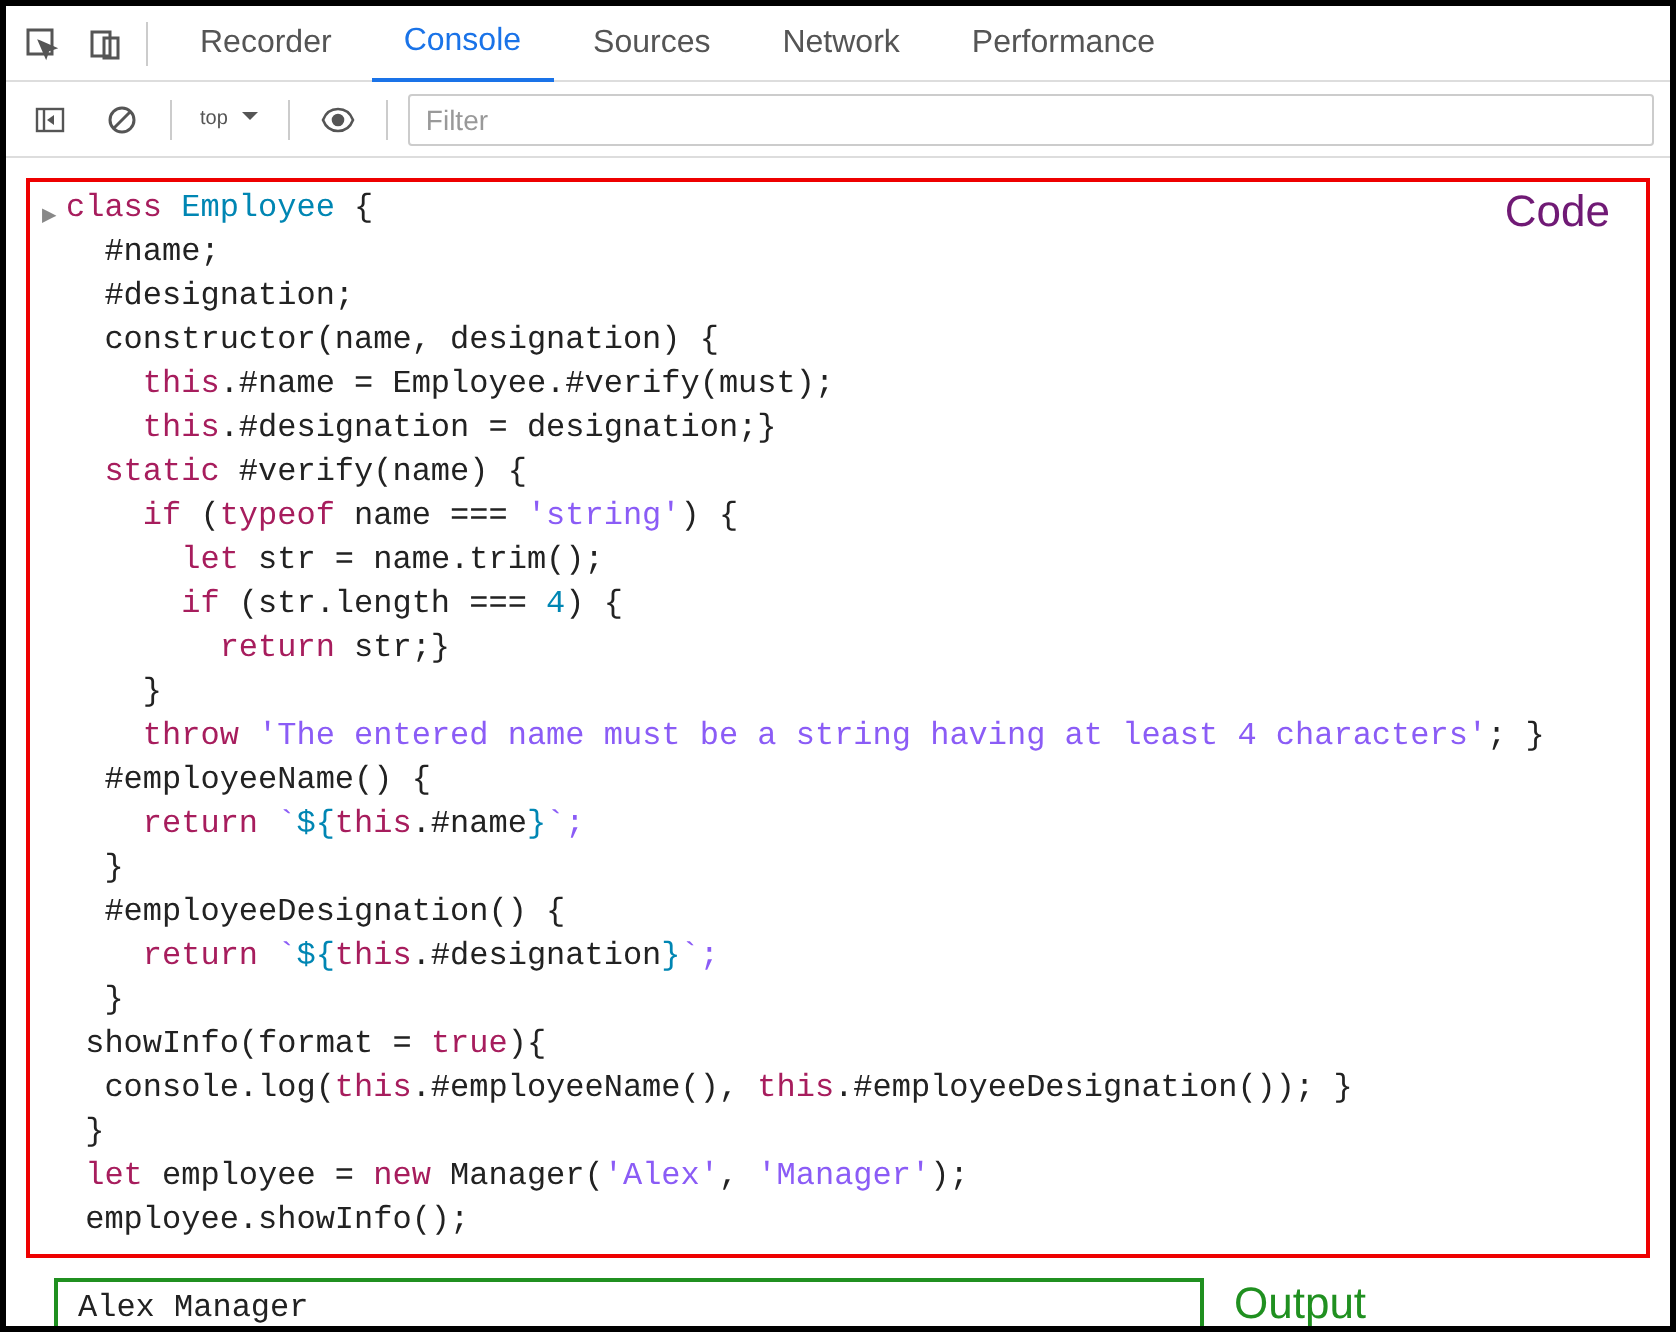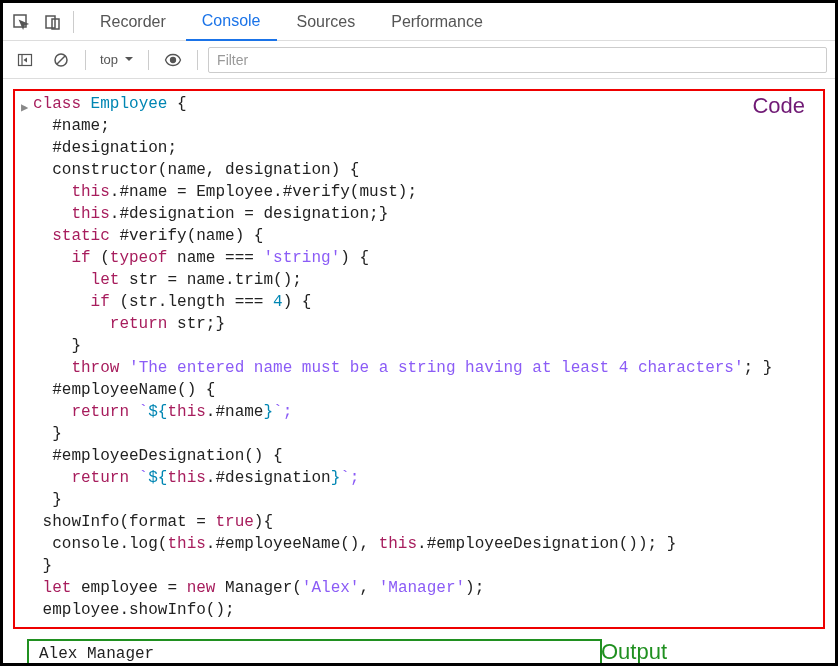--- a/index.html
+++ b/index.html
@@ -76,21 +76,21 @@
       width: 1px;
       height: 20px;
       background: #ccc;
       margin: 0 2px;
     }
     .context-select {
       display: flex;
       align-items: center;
       gap: 6px;
       color: #555;
-      font-size: 13px;
+      font-size: 10px;
       padding: 2px 4px;
       cursor: pointer;
     }
     .filter-input {
       flex: 1;
       height: 26px;
       border: 1px solid #ccc;
       border-radius: 2px;
       padding: 0 8px;
       font-size: 14px;
@@ -146,21 +146,21 @@
       font-size: 16px;
       color: #222;
       width: 575px;
       margin-left: 14px;
     }
     .output-label {
       position: absolute;
       color: #209020;
       font-size: 22px;
       font-family: "Segoe UI", Arial, sans-serif;
-      left: 598px;
+      left: 614px;
       margin-top: -30px;
     }
   </style>
 </head>
 <body>
 
 <div class="tabbar">
   <div class="icon-btn">
     <svg width="18" height="18" viewBox="0 0 18 18" fill="none" stroke="#555" stroke-width="1.5">
       <rect x="2" y="2" width="12" height="12"></rect>
@@ -170,20 +170,21 @@
   <div class="icon-btn">
     <svg width="18" height="18" viewBox="0 0 18 18" fill="none" stroke="#555" stroke-width="1.5">
       <rect x="2" y="3" width="9" height="12"></rect>
         <rect x="8" y="6" width="7" height="10"></rect>
     </svg>
   </div>
   <div class="sep"></div>
   <div class="tab">Recorder</div>
   <div class="tab active">Console</div>
   <div class="tab">Sources</div>
+  <div class="tab">Network</div>
   <div class="tab">Performance</div>
 </div>
 
 <div class="toolbar">
   <div class="icon-btn">
     <svg width="16" height="16" viewBox="0 0 16 16" fill="none" stroke="#555" stroke-width="1.2">
       <rect x="1.5" y="2.5" width="13" height="11"></rect>
         <path d="M5 2.5v11"></path>
         <path d="M6.5 8 L10 5.5 L10 10.5 Z" fill="#555" stroke="none"></path>
     </svg>

